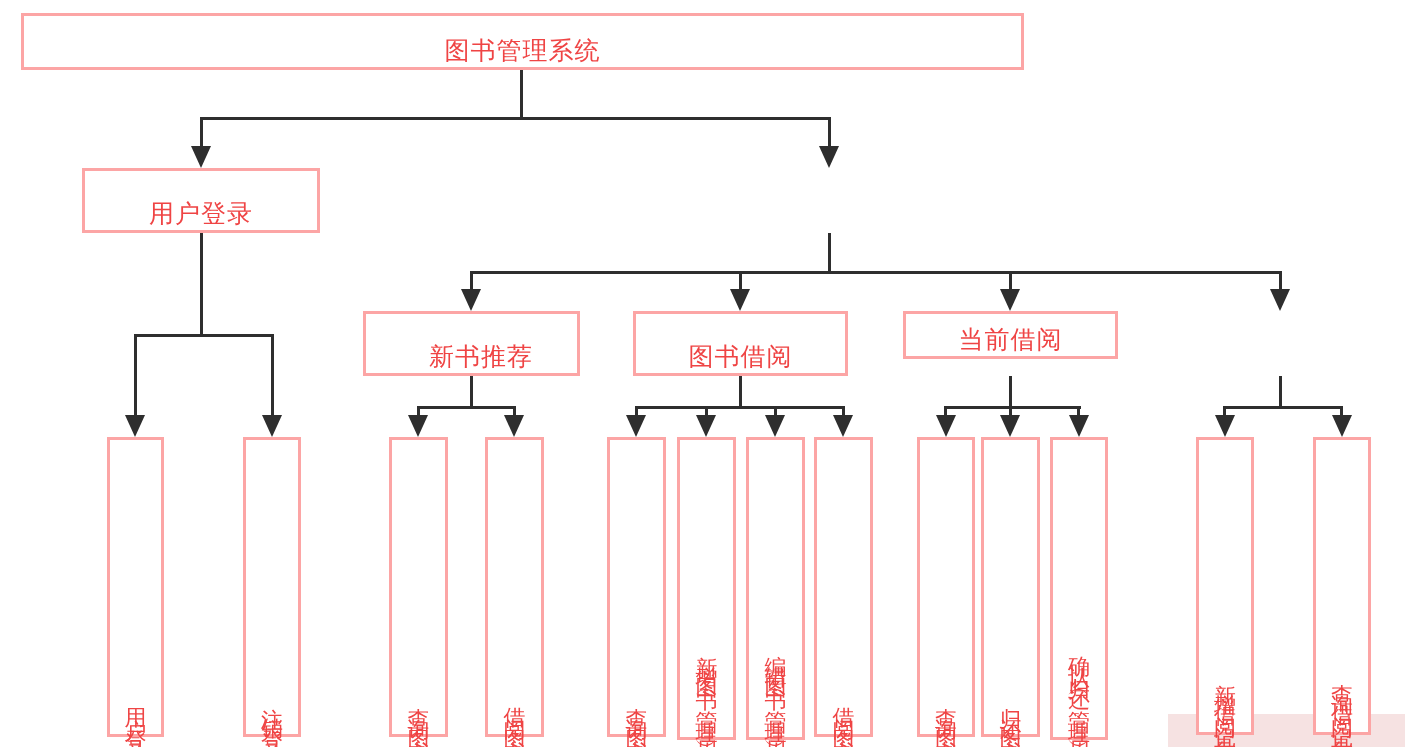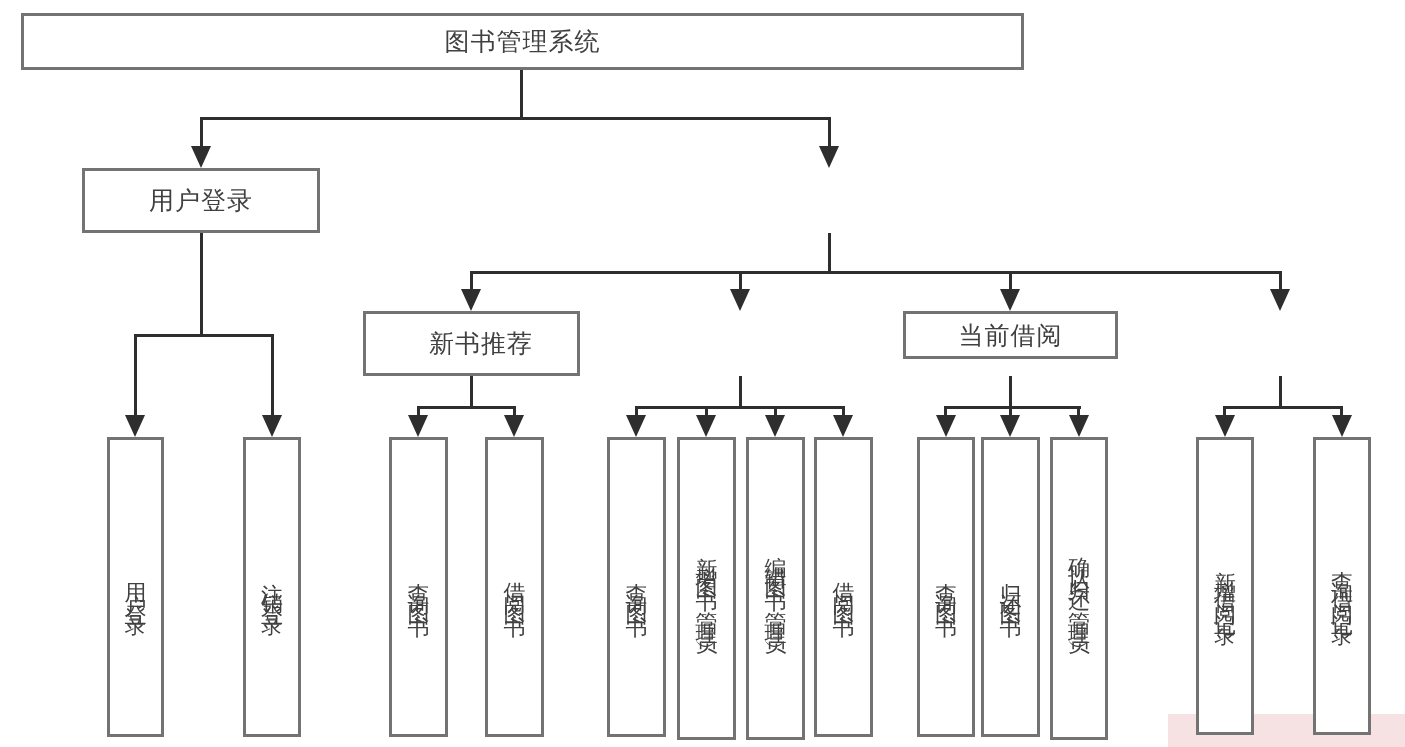--- a/index.html
+++ b/index.html
@@ -2,22 +2,22 @@
 <html><head>
 <meta charset="utf-8">
 <style>
   html,body{margin:0;padding:0;background:#ffffff;}
   .canvas{
     position:relative;width:1405px;height:747px;background:#ffffff;
     font-family:"Liberation Sans",sans-serif;overflow:hidden;
   }
   .node{
     position:absolute;box-sizing:border-box;
-    border:3px solid #737373;background:#ffffff;color:#404040;
-    display:flex;align-items:center;justify-content:center;
+    border:3px solid #fca5a5;background:#ffffff;color:#ef4444;
+    display:flex;align-items:flex-end;justify-content:center;
     z-index:2;
   }
   .h-node{font-size:25px;letter-spacing:1px;}
   .v-node span{
     writing-mode:vertical-rl;text-orientation:mixed;
     font-size:22px;line-height:1;letter-spacing:11px;
     white-space:nowrap;
   }
   .line{position:absolute;background:#2e2e2e;z-index:1;}
   .arrow{
@@ -66,20 +66,23 @@
   <div class="arrow" style="left:461px;top:289px;"></div>
   <div class="line" style="left:739px;top:271px;width:3px;height:20px;"></div>
   <div class="arrow" style="left:730px;top:289px;"></div>
   <div class="line" style="left:1009px;top:271px;width:3px;height:20px;"></div>
   <div class="arrow" style="left:1000px;top:289px;"></div>
   <div class="line" style="left:1279px;top:271px;width:3px;height:20px;"></div>
   <div class="arrow" style="left:1270px;top:289px;"></div>
 
   <div class="node h-node" style="left:363px;top:311px;width:217px;height:65px;padding-left:19px;">
     <span>新书推荐</span>
+  </div>
+  <div class="node h-node" style="left:633px;top:311px;width:215px;height:65px;">
+    <span>图书借阅</span>
   </div>
   <div class="node h-node" style="left:903px;top:311px;width:215px;height:48px;">
     <span>当前借阅</span>
   </div>
 
   <div class="line" style="left:470px;top:376px;width:3px;height:33px;"></div>
   <div class="line" style="left:417px;top:406px;width:99px;height:3px;"></div>
   <div class="line" style="left:417px;top:406px;width:3px;height:11px;"></div>
   <div class="arrow" style="left:408px;top:415px;"></div>
   <div class="line" style="left:513px;top:406px;width:3px;height:11px;"></div>

